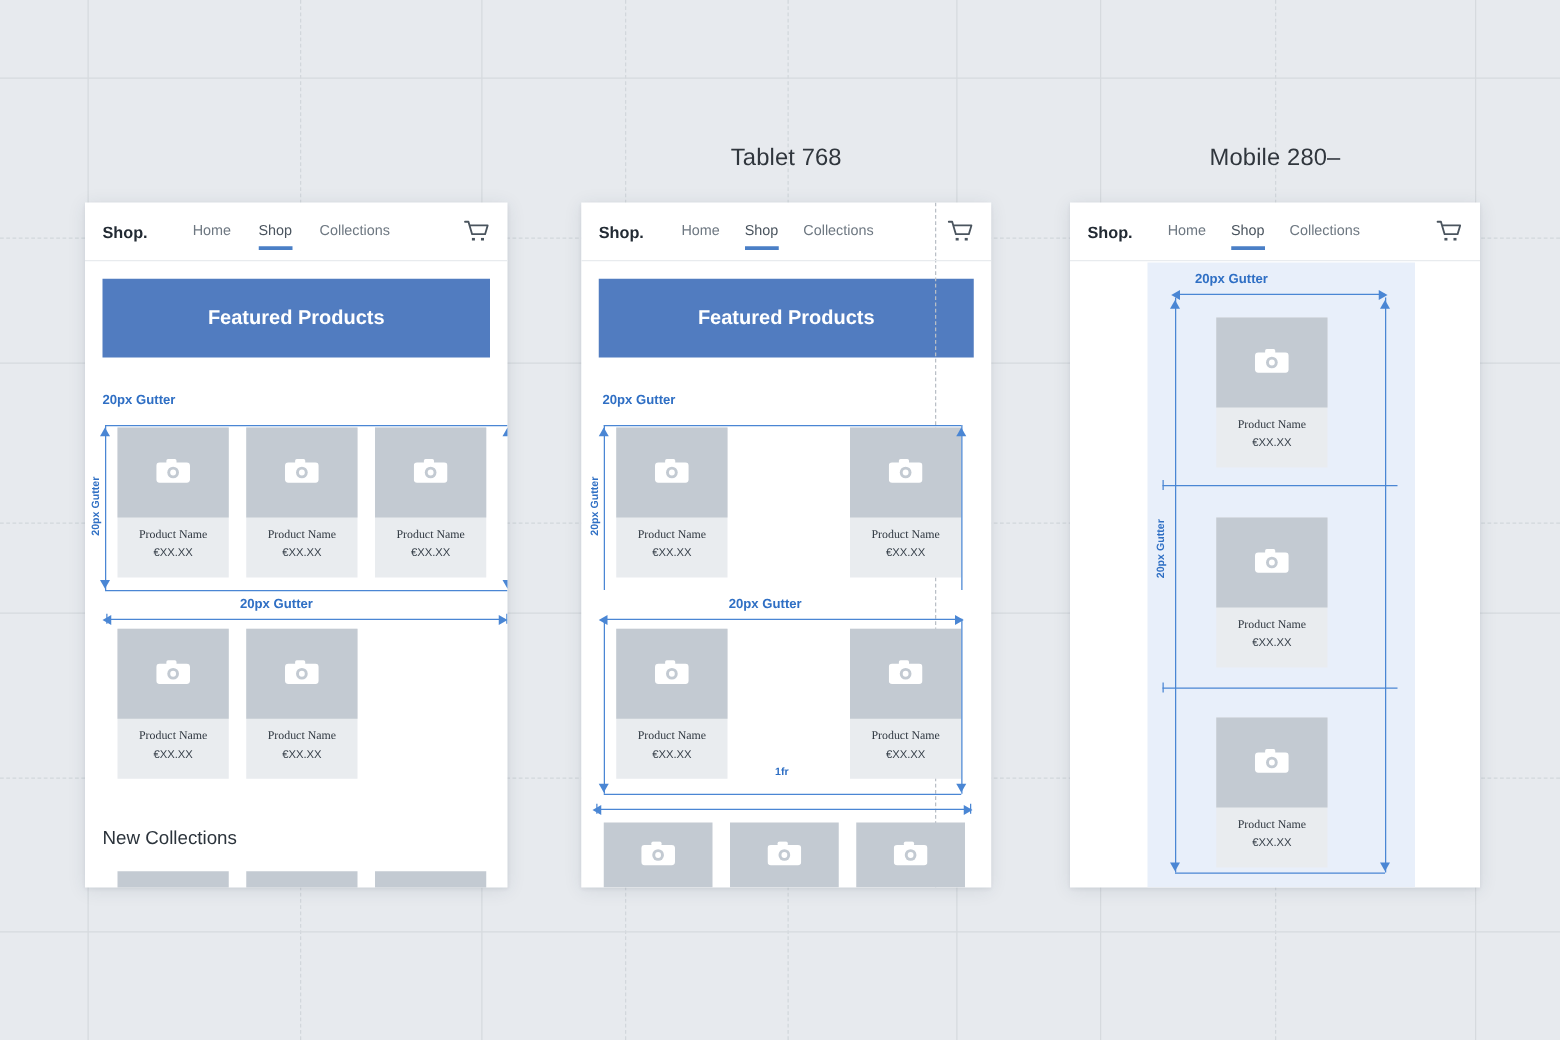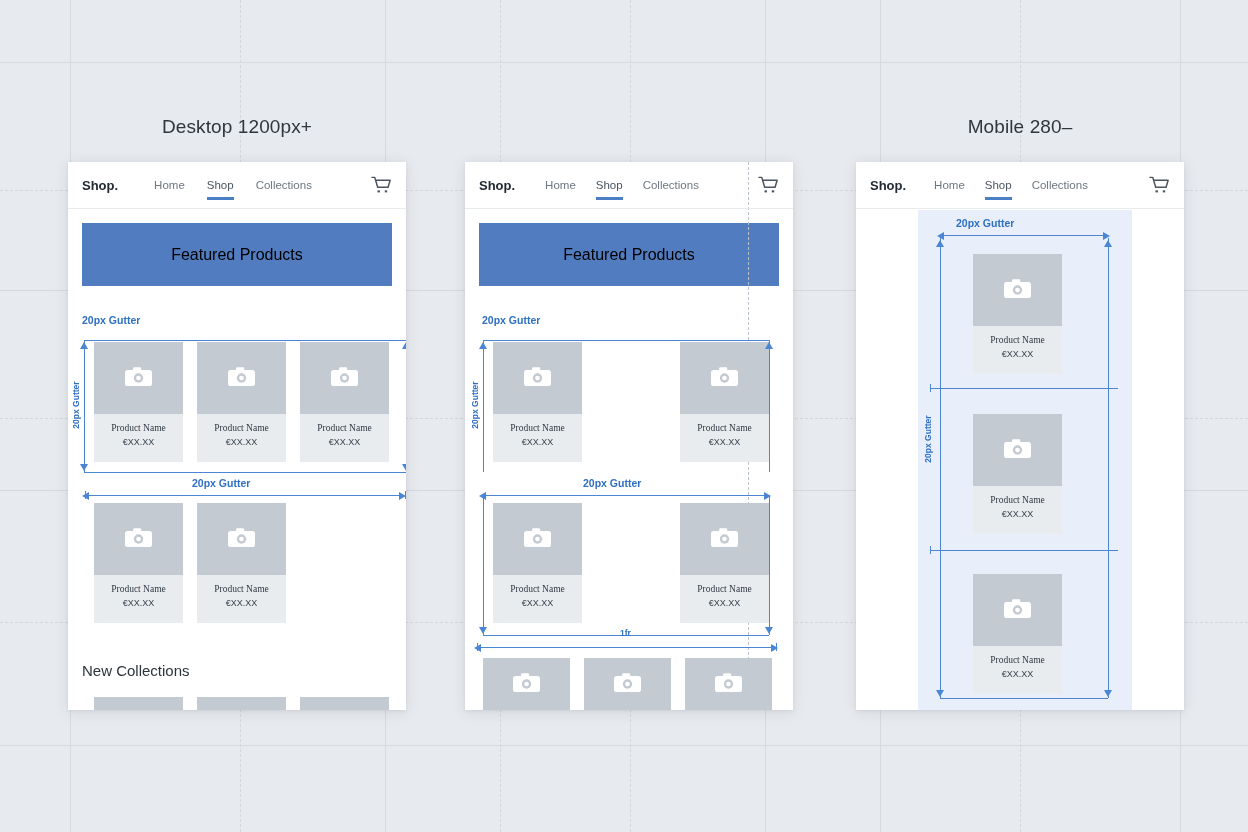--- a/index.html
+++ b/index.html
@@ -42,22 +42,22 @@
   .navitem.active{color:#4a545e;}
   .navitem.active:after{
     content:"";position:absolute;left:0;right:0;bottom:-9px;
     height:3px;background:#4a7fc6;
   }
   .cart-wrap{margin-left:auto;display:flex;align-items:center;}
   .cart-ico{display:block;}
 
   
   .banner{
-    background:#517cc0;color:#000000;display:flex;
-    align-items:center;justify-content:center;font-weight:400;
+    background:#517cc0;color:#ffffff;display:flex;
+    align-items:center;justify-content:center;font-weight:700;
   }
 
   
   .card{background:#e9ecef;display:flex;flex-direction:column;}
   .card-img{background:#c3cad2;display:flex;align-items:center;justify-content:center;}
   .card-meta{flex:1;display:flex;flex-direction:column;align-items:center;justify-content:flex-start;}
   .card-name{color:#2f3740;font-family:Liberation Serif, serif;}
   .card-price{color:#3a434d;}
   .cam{display:block;}
 
@@ -96,21 +96,20 @@
 
     <div class="bg-line h-solid" style="top:62px;left:0;width:1248px;"></div>
     <div class="bg-line h-dash" style="top:190px;left:0;width:1248px;"></div>
     <div class="bg-line h-solid" style="top:290px;left:0;width:1248px;"></div>
     <div class="bg-line h-dash" style="top:418px;left:0;width:1248px;"></div>
     <div class="bg-line h-solid" style="top:490px;left:0;width:1248px;"></div>
     <div class="bg-line h-dash" style="top:622px;left:0;width:1248px;"></div>
     <div class="bg-line h-solid" style="top:745px;left:0;width:1248px;"></div>
   </div>
 
-  <div class="panel-title" style="left:68px;top:116px;width:338px;">Desktop 1200px+</div>
 
   <div class="panel" style="left:68px;top:162px;width:338px;height:548px;">
 
     <div class="site-header" style="height:47px;padding:0 14px 0 14px;">
       <div class="brand" style="font-size:13px;">Shop.</div>
       <div class="navlist" style="margin-left:36px;gap:22px;font-size:11.5px;">
         <span class="navitem">Home</span>
         <span class="navitem active">Shop</span>
         <span class="navitem">Collections</span>
       </div>
@@ -225,20 +224,21 @@
 
     <div class="sec-title" style="left:14px;top:500px;font-size:15px;">New Collections</div>
 
     <div style="position:absolute;left:26px;top:535px;display:flex;gap:14px;">
       <div class="card-img" style="width:89px;height:40px;background:#c3cad2;"></div>
       <div class="card-img" style="width:89px;height:40px;background:#c3cad2;"></div>
       <div class="card-img" style="width:89px;height:40px;background:#c3cad2;"></div>
     </div>
   </div>
 
+  <div class="panel-title" style="left:465px;top:116px;width:328px;">Tablet 768</div>
 
   <div class="panel" style="left:465px;top:162px;width:328px;height:548px;">
 
     <div class="dash-guide" style="left:283px;top:0;height:548px;"></div>
 
     <div class="site-header" style="height:47px;padding:0 14px 0 14px;">
       <div class="brand" style="font-size:13px;">Shop.</div>
       <div class="navlist" style="margin-left:30px;gap:20px;font-size:11.5px;">
         <span class="navitem">Home</span>
         <span class="navitem active">Shop</span>
@@ -333,21 +333,21 @@
         </div>
       </div>
     </div>
 
     <div class="meas-v" style="left:18px;top:333px;height:140px;"></div>
     <div class="meas-v" style="left:304px;top:333px;height:140px;"></div>
     <div class="meas-h" style="left:18px;top:473px;width:286px;"></div>
     <div class="arrow ar-down" style="left:14px;top:465px;"></div>
     <div class="arrow ar-down" style="left:300px;top:465px;"></div>
 
-    <div class="ann-label" style="left:155px;top:466px;font-size:8.5px;">1fr</div>
+    <div class="ann-label" style="left:155px;top:450px;font-size:8.5px;">1fr</div>
     <div class="meas-h" style="left:12px;top:485px;width:300px;"></div>
     <div class="arrow ar-left" style="left:9px;top:482px;"></div>
     <div class="arrow ar-right" style="left:306px;top:482px;"></div>
     <div class="tick" style="left:12px;top:481px;width:1px;height:8px;"></div>
     <div class="tick" style="left:311px;top:481px;width:1px;height:8px;"></div>
 
     <div style="position:absolute;left:18px;top:496px;display:flex;gap:14px;">
       <div class="card-img" style="width:87px;height:52px;background:#c3cad2;">
         <svg class="cam" width="27" height="22" viewBox="0 0 30 24">
           <rect x="0" y="3" width="30" height="18" rx="3" fill="#ffffff"></rect>

